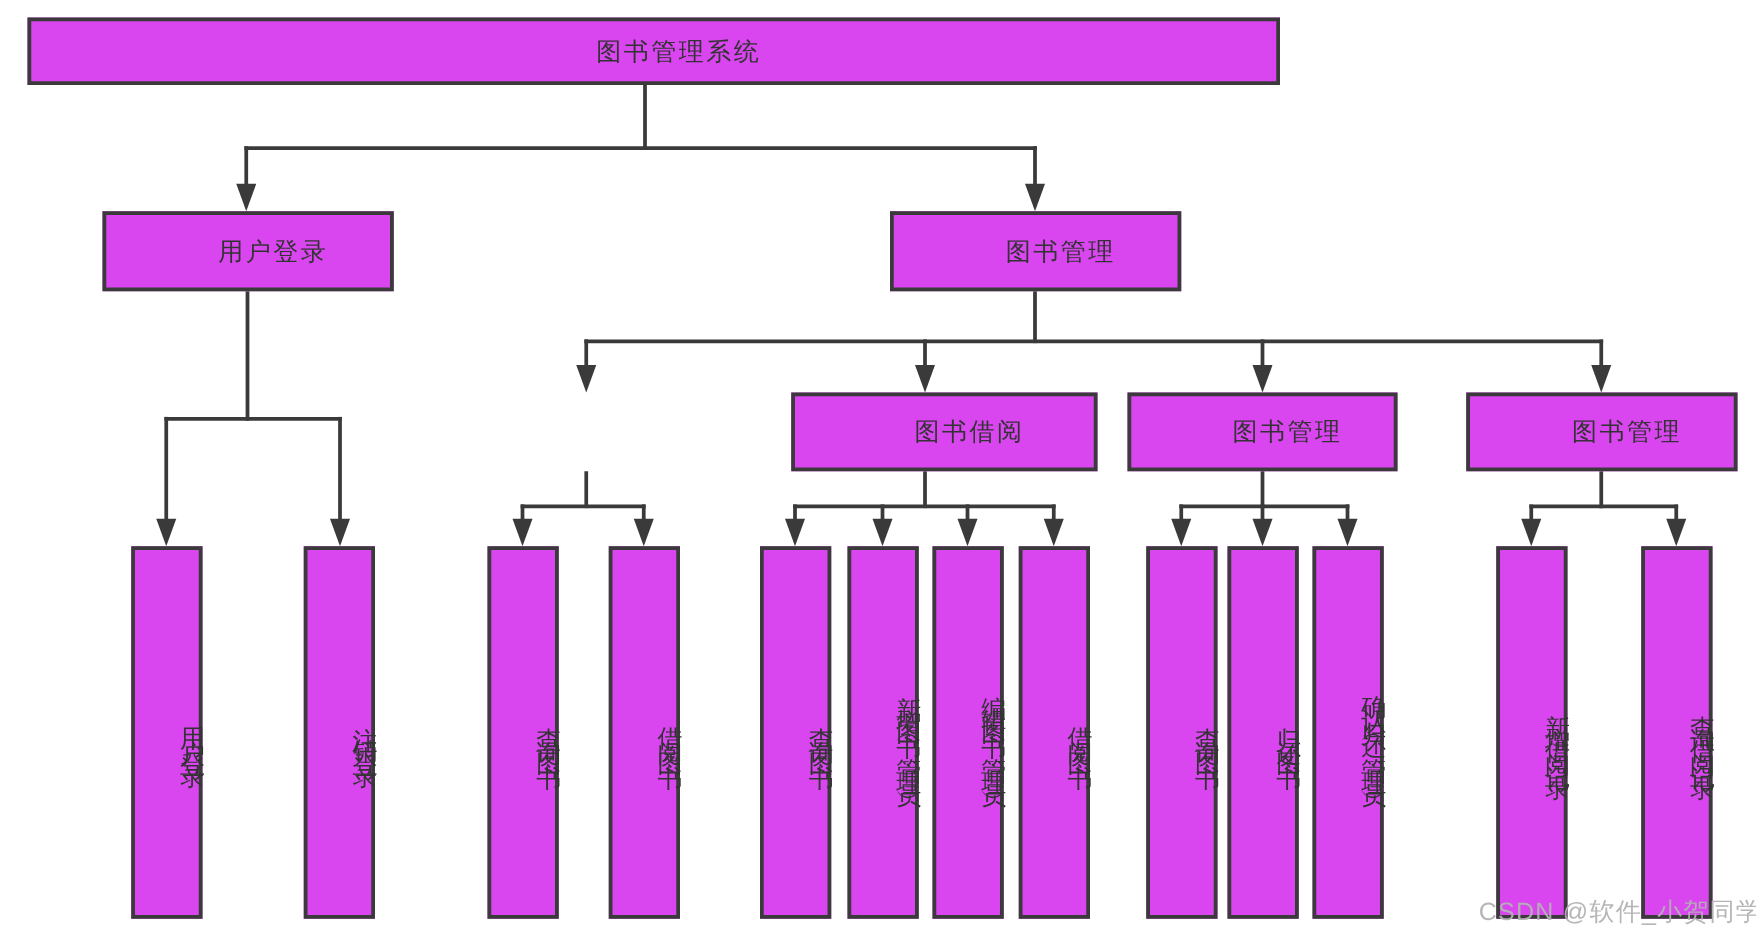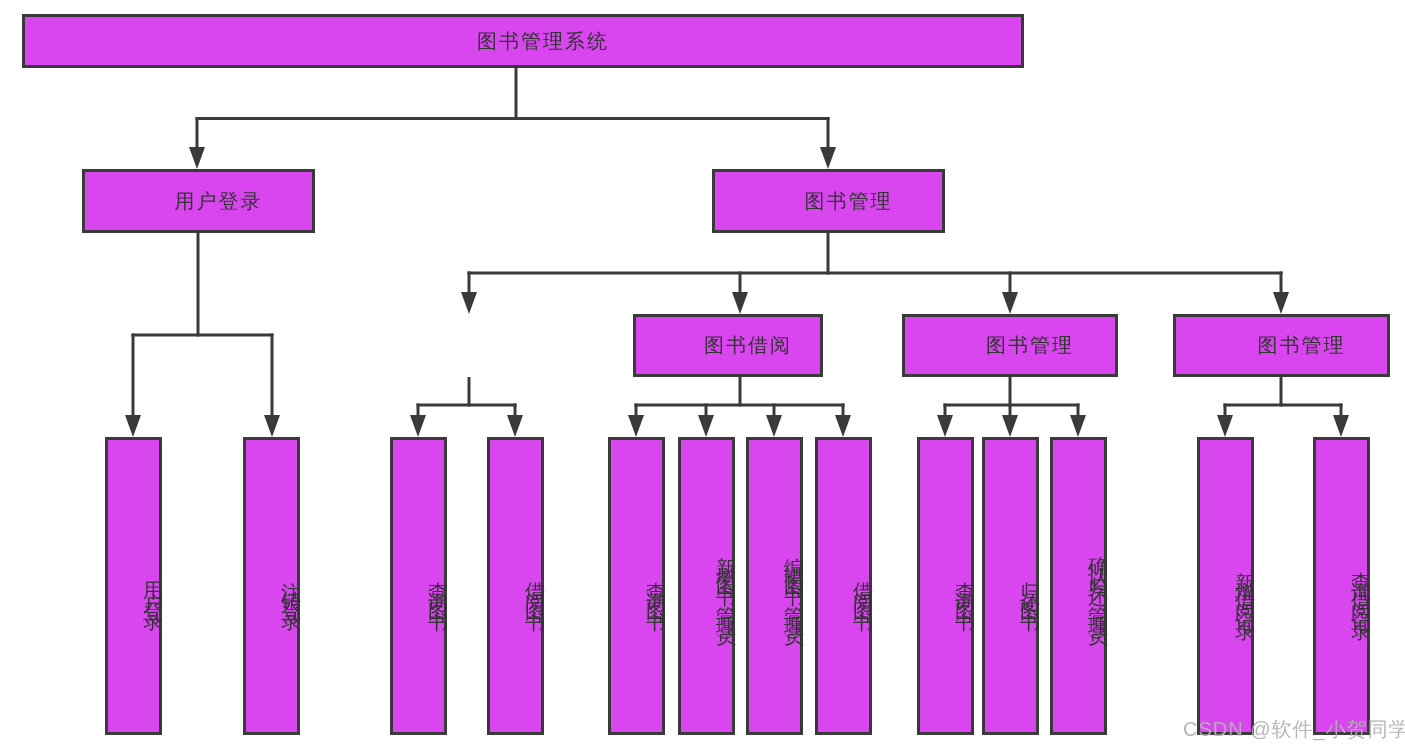--- a/index.html
+++ b/index.html
@@ -122,21 +122,21 @@
     <span class="hlabel">图书管理系统</span>
   </div>
 
   <div class="node" style="left:82px;top:169px;width:233px;height:64px">
     <span class="hlabel">用户登录</span>
   </div>
   <div class="node" style="left:712px;top:169px;width:233px;height:64px">
     <span class="hlabel">图书管理</span>
   </div>
 
-  <div class="node" style="left:633px;top:314px;width:190px;height:63px">
+  <div class="node" style="left:633px;top:314px;width:245px;height:63px">
     <span class="hlabel">图书借阅</span>
   </div>
   <div class="node" style="left:902px;top:314px;width:216px;height:63px">
     <span class="hlabel">图书管理</span>
   </div>
   <div class="node" style="left:1173px;top:314px;width:217px;height:63px">
     <span class="hlabel">图书管理</span>
   </div>
 
   <div class="node leaf" style="left:105px;top:437px;width:57px;height:298px">

